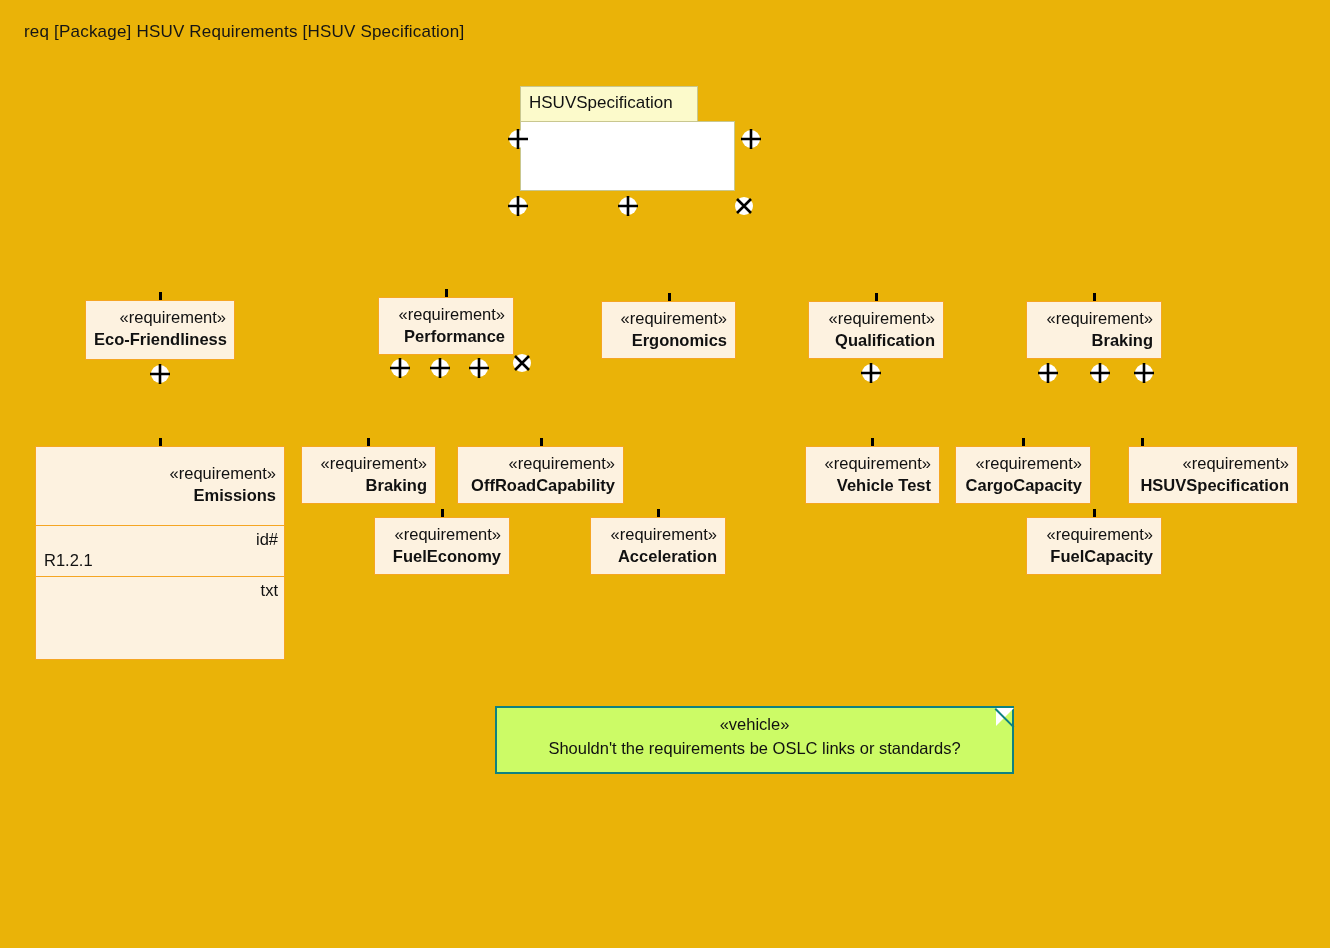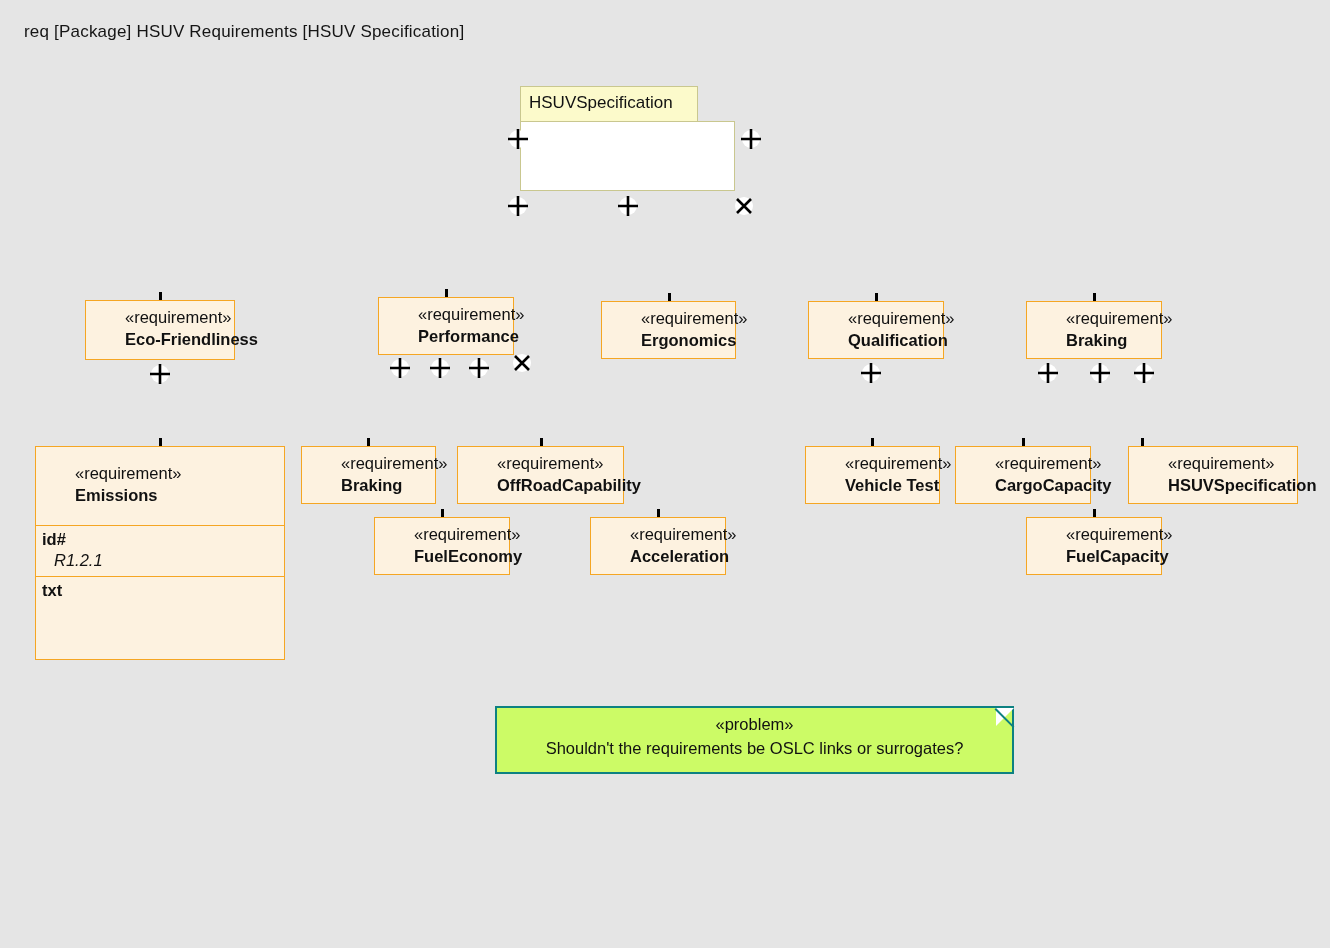--- a/index.html
+++ b/index.html
@@ -7,21 +7,21 @@
     padding: 0;
     background: #000000;
   }
   body {
     font-family: "Liberation Sans", sans-serif;
   }
   #canvas {
     position: relative;
     width: 1330px;
     height: 948px;
-    background: #e5e5e5;
+    background: #eab308;
     overflow: hidden;
   }
 
   
   .frame-header {
     position: absolute;
     left: 24px;
     top: 22px;
     font-size: 17px;
     color: #151515;
@@ -52,48 +52,46 @@
     position: absolute;
     box-sizing: border-box;
     background: #fdf2e0;
     border: 1px solid #f5a623;
     color: #111;
     font-size: 16.5px;
     line-height: 1.32;
   }
   .req .name-comp {
     padding: 6px 8px 7px 8px;
-    text-align: left;
-    margin-left: 31px;
+    text-align: right;
   }
   .req .stereo {
     display: block;
     white-space: nowrap;
   }
   .req .rname {
     display: block;
     white-space: nowrap;
     font-weight: bold;
   }
   .req .comp {
     border-top: 1px solid #f5a623;
     padding: 3px 0 4px 0;
   }
   .req .comp-title {
     display: block;
+    text-align: right;
+    font-weight: normal;
+    padding: 0 6px;
+  }
+  .req .comp-val {
+    display: block;
     text-align: left;
-    font-weight: bold;
-    padding: 0 6px;
-  }
-  .req .comp-val {
-    display: block;
-    text-align: left;
-    padding: 0 18px;
+    padding: 0 8px;
     white-space: pre-line;
-    font-style: italic;
   }
 
   
   .xh {
     position: absolute;
     width: 20px;
     height: 20px;
   }
   .xh svg { display: block; }
 
@@ -351,19 +349,19 @@
 
   <div class="notch" style="left:1093px; top:509px; height:10px;"></div>
   <div class="req" style="left:1026px; top:517px; width:136px; height:58px;">
     <div class="name-comp">
       <span class="stereo">«requirement»</span>
       <span class="rname">FuelCapacity</span>
     </div>
   </div>
 
   <div class="note" style="left:495px; top:706px; width:519px; height:68px;">
-    <span class="note-stereo">«problem»</span>
-    <span class="note-body">Shouldn't the requirements be OSLC links or surrogates?</span>
+    <span class="note-stereo">«vehicle»</span>
+    <span class="note-body">Shouldn't the requirements be OSLC links or standards?</span>
   </div>
   <div class="note-fold" style="left:996px; top:708px;"></div>
   <div class="note-fold-edge" style="left:996px; top:708px;"></div>
 
 </div>
 
 </body></html>

